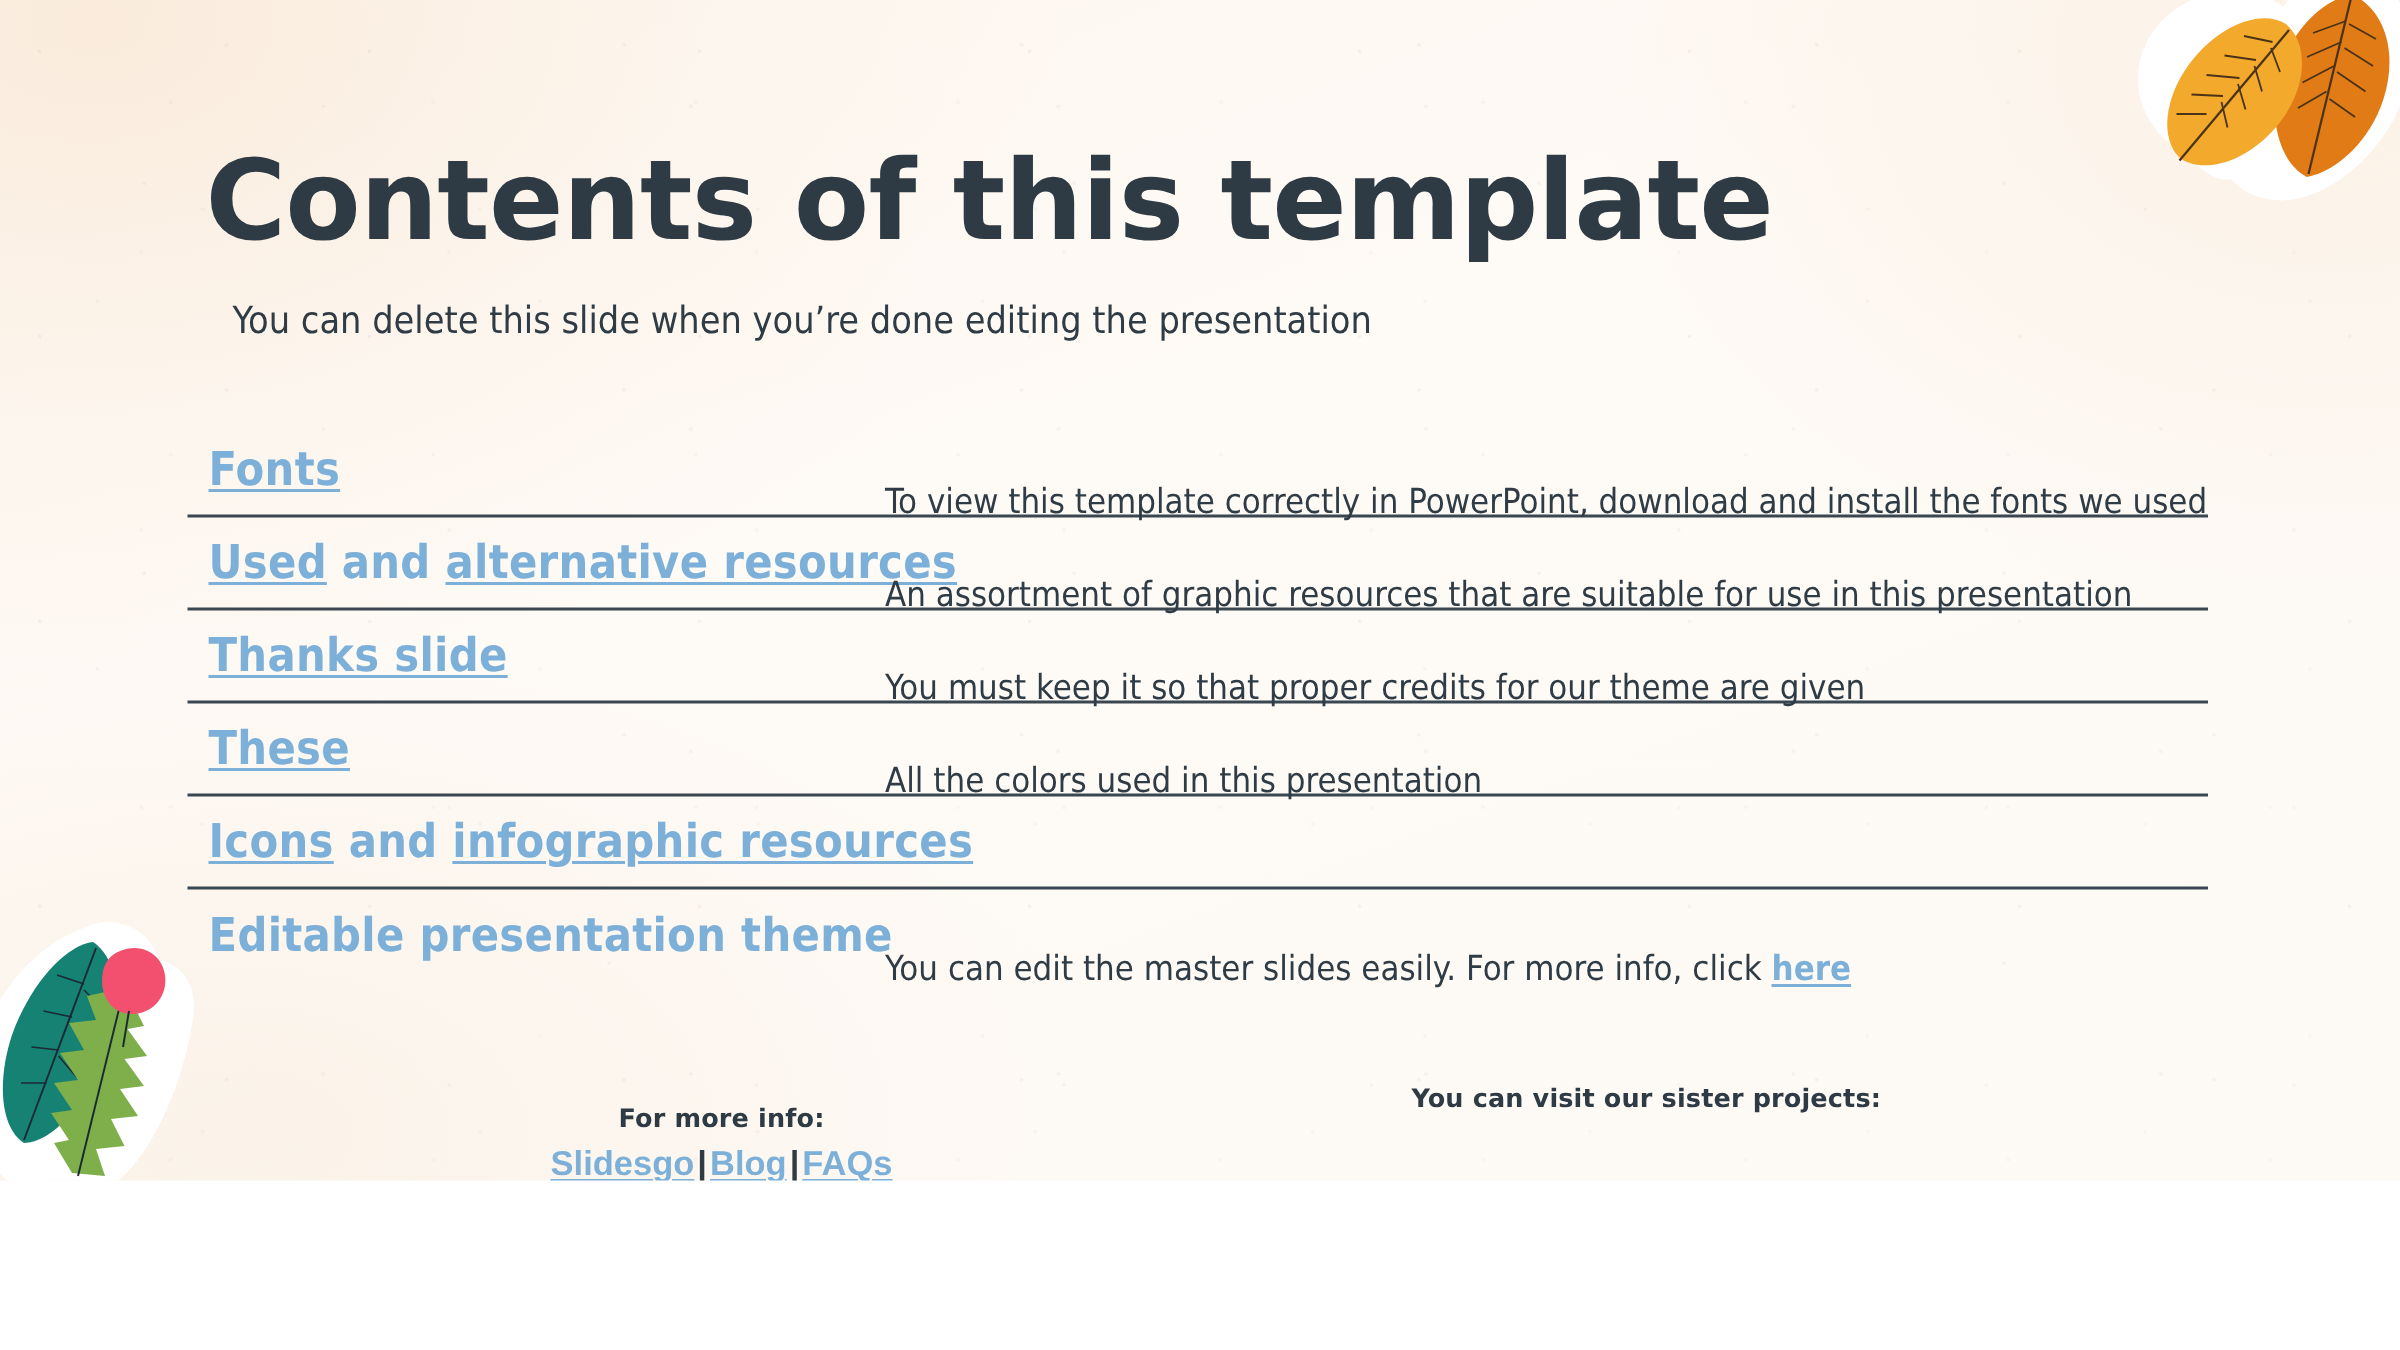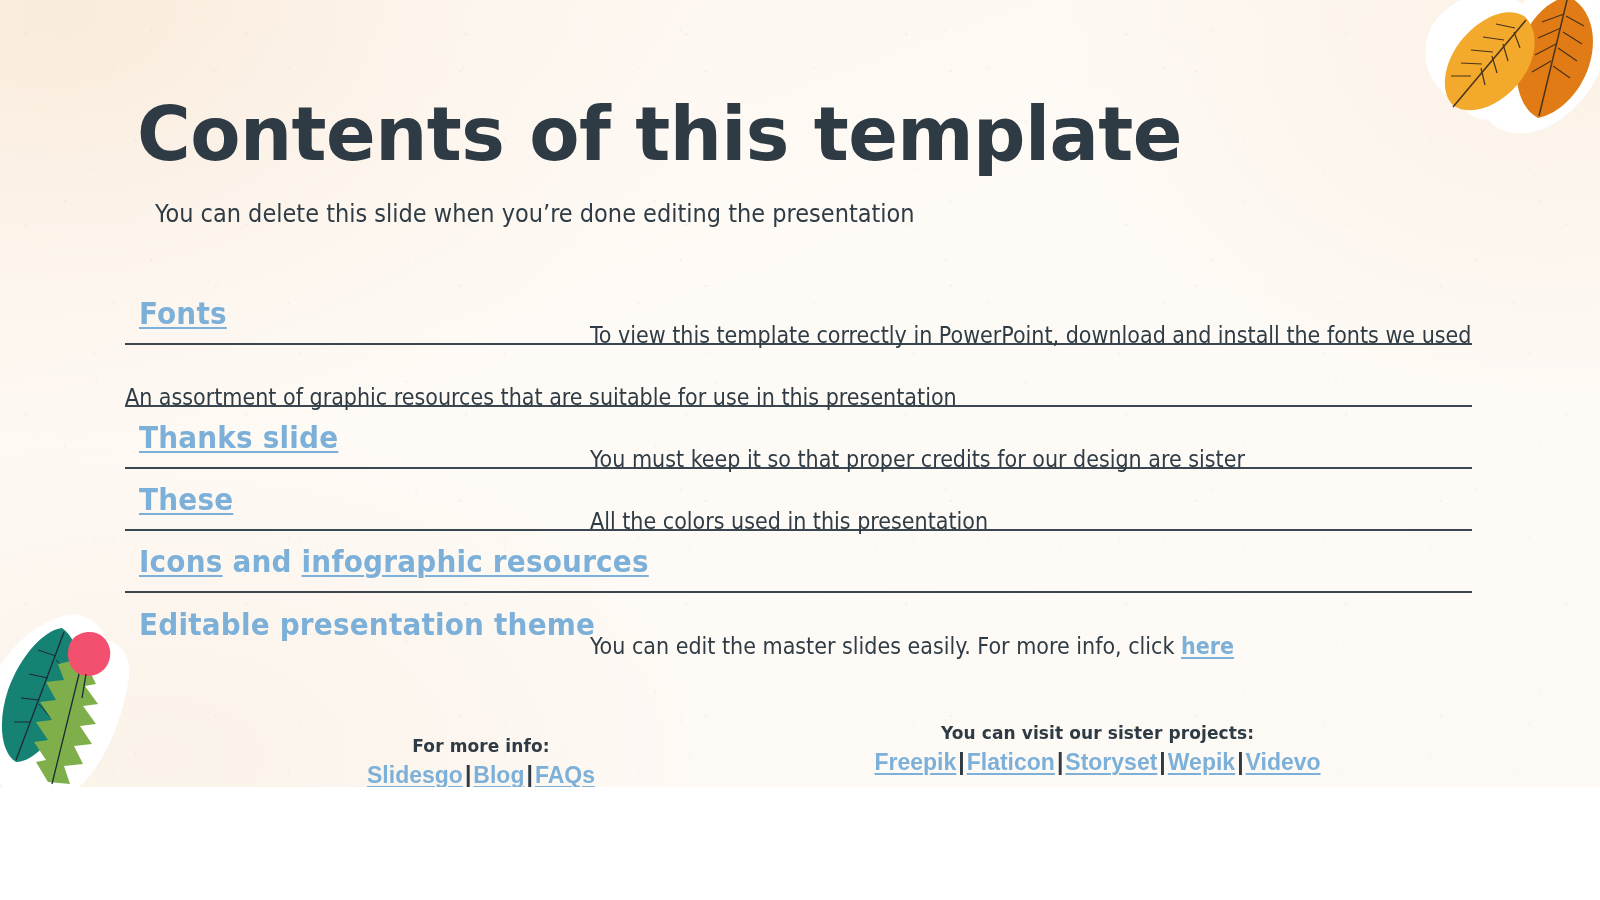--- a/index.html
+++ b/index.html
@@ -203,28 +203,31 @@
   <div id="contents-table">
 
     <div class="table-row">
       <div class="cell-link">
         <a class="lnk">Fonts</a>
       </div>
       <div class="cell-desc">To view this template correctly in PowerPoint, download and install the fonts we used</div>
     </div>
 
     <div class="table-row">
+      <div class="cell-link">
+        <a class="lnk">Used</a><span class="plain"> and </span><a class="lnk">alternative resources</a>
+      </div>
       <div class="cell-desc">An assortment of graphic resources that are suitable for use in this presentation</div>
     </div>
 
     <div class="table-row">
       <div class="cell-link">
         <a class="lnk">Thanks slide</a>
       </div>
-      <div class="cell-desc">You must keep it so that proper credits for our design are sister</div>
+      <div class="cell-desc">You must keep it so that proper credits for our theme are given</div>
     </div>
 
     <div class="table-row">
       <div class="cell-link">
         <a class="lnk">These</a>
       </div>
       <div class="cell-desc">All the colors used in this presentation</div>
     </div>
 
     <div class="table-row">
@@ -246,23 +249,20 @@
 
     <div class="footer-block" id="footer-left">
       <div class="footer-head">For more info:</div>
       <div class="footer-links">
         <a>Slidesgo</a><span class="sep">|</span><a>Blog</a><span class="sep">|</span><a>FAQs</a>
       </div>
     </div>
 
     <div class="footer-block" id="footer-right">
       <div class="footer-head">You can visit our sister projects:</div>
-      <div class="footer-links">
-        <a>Freepik</a><span class="sep">|</span><a>Flaticon</a><span class="sep">|</span><a>Storyset</a><span class="sep">|</span><a>Wepik</a><span class="sep">|</span><a>Videvo</a>
-      </div>
     </div>
 
   </div>
 
   <svg id="leaves-bottom-left" viewBox="0 0 150 195">
     <g>
       <path d="M78 22 C96 14 116 24 118 44 C134 44 144 58 140 78
                C136 104 124 142 104 168 C86 192 56 200 34 186
                C10 170 4 136 10 104 C16 68 44 34 78 22 Z" fill="#ffffff" stroke="#ffffff" stroke-width="13" stroke-linejoin="round"></path>
     </g>

